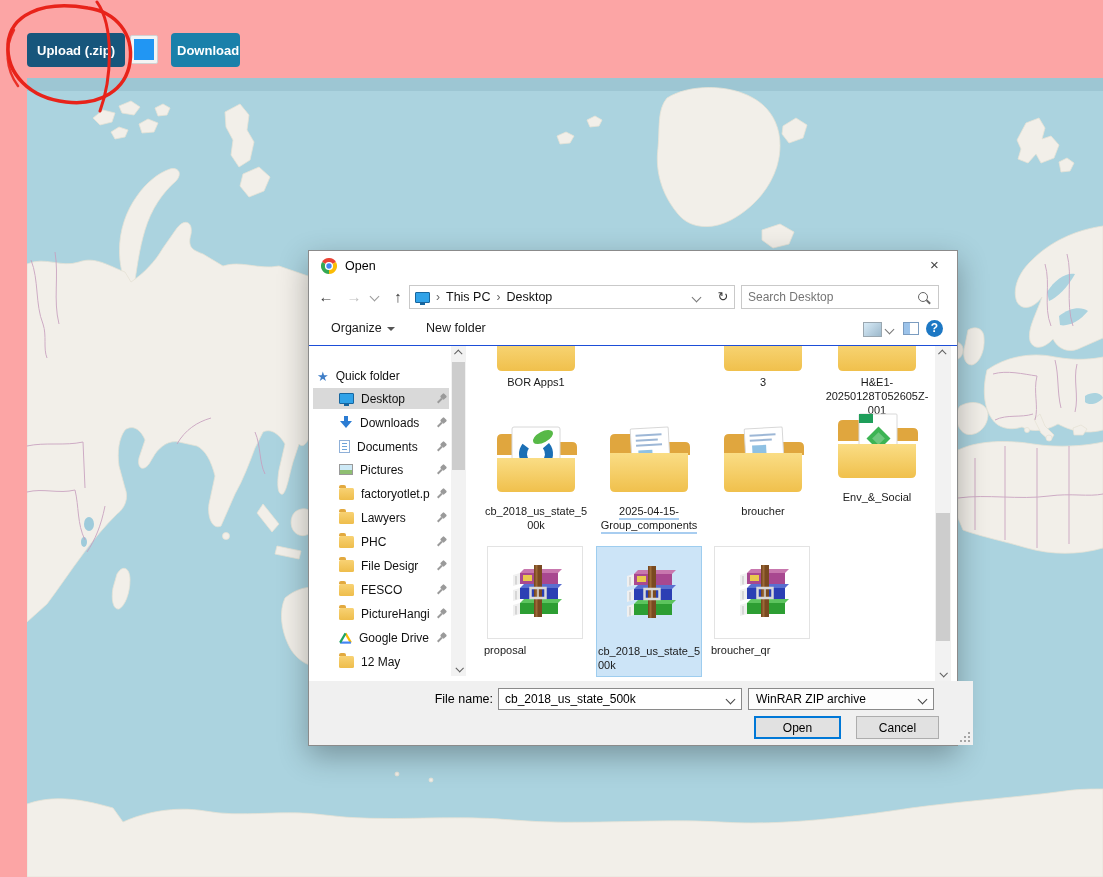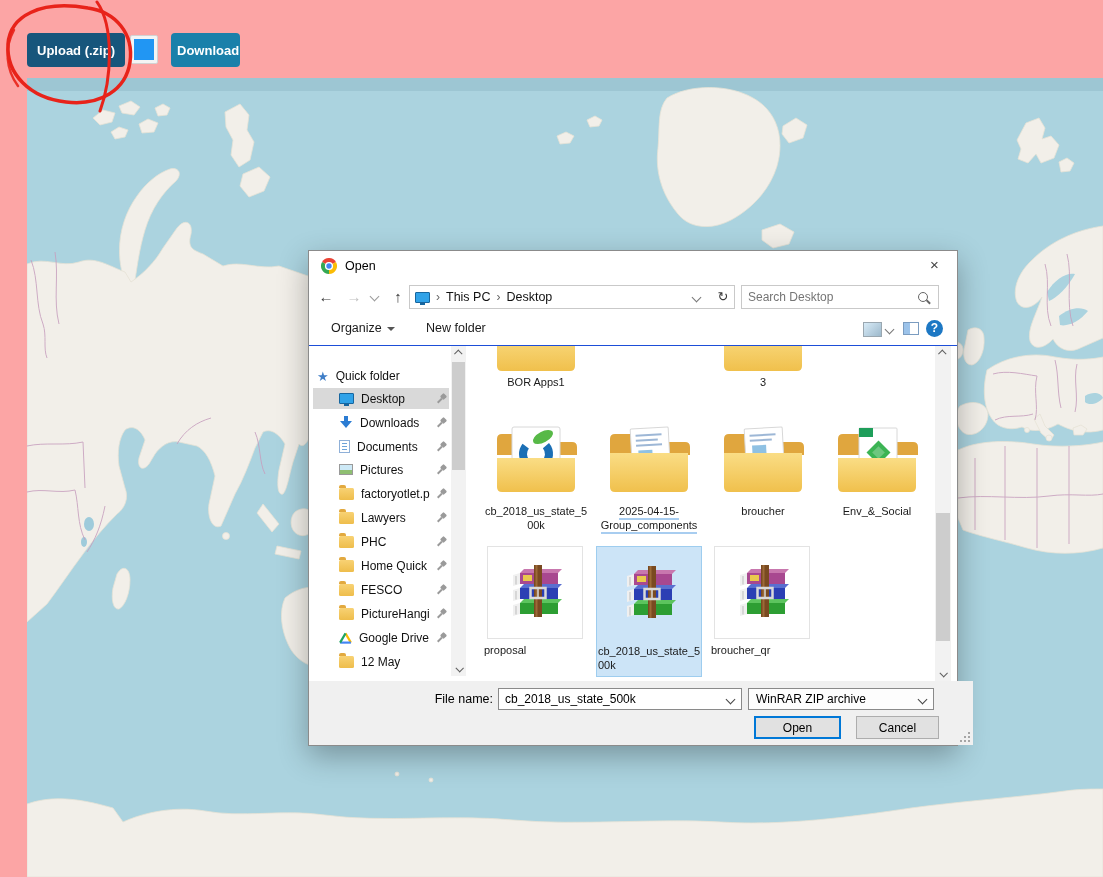--- a/index.html
+++ b/index.html
@@ -340,21 +340,21 @@
           <span class="lbl">Lawyers</span>
           <span class="pin"></span>
         </div>
         <div class="abs srow" style="top:185px;">
           <span class="sfold"></span>
           <span class="lbl">PHC</span>
           <span class="pin"></span>
         </div>
         <div class="abs srow" style="top:209px;">
           <span class="sfold"></span>
-          <span class="lbl">Home Quick</span>
+          <span class="lbl">File Desigr</span>
           <span class="pin"></span>
         </div>
         <div class="abs srow" style="top:233px;">
           <span class="sfold"></span>
           <span class="lbl">FESCO</span>
           <span class="pin"></span>
         </div>
         <div class="abs srow" style="top:257px;">
           <span class="sfold"></span>
           <span class="lbl">PictureHangi</span>
@@ -405,20 +405,33 @@
           <svg class="fsvg" viewBox="0 0 88 72">
             <path d="M5 15 q0-5 5-5 h21 l8 8 h41 q5 0 5 5 v8 H5 z" fill="#e0a63e"></path>
             <g transform="rotate(-2 44 20)">
               <rect x="24" y="6" width="36" height="36" fill="#fff" stroke="#d8d8d8"></rect>
               <rect x="55" y="5" width="11" height="36" fill="#7d211b" transform="rotate(4 60 22)"></rect>
             </g>
             <path d="M5 29 h78 v34 q0 5-5 5 H10 q-5 0-5-5 z" fill="url(#gf)"></path>
           </svg>
           <div class="tlabel">3</div>
         </div>
+        <div class="tile" style="left:358px;top:-43px;">
+          <svg class="fsvg" viewBox="0 0 88 72">
+            <path d="M5 15 q0-5 5-5 h21 l8 8 h41 q5 0 5 5 v8 H5 z" fill="#e0a63e"></path>
+            <g transform="rotate(-3 44 20)">
+              <rect x="26" y="6" width="38" height="34" rx="1" fill="#fff" stroke="#d8d8d8"></rect>
+              <rect x="31" y="12" width="24" height="2" fill="#b9c9e4"></rect>
+              <rect x="31" y="17" width="26" height="2" fill="#b9c9e4"></rect>
+              <rect x="33" y="24" width="13" height="9" fill="#2a8fbd"></rect>
+            </g>
+            <path d="M5 29 h78 v34 q0 5-5 5 H10 q-5 0-5-5 z" fill="url(#gf)"></path>
+          </svg>
+          <div class="tlabel">H&amp;E1-20250128T052605Z-001</div>
+        </div>
 
         <div class="tile row2" style="left:17px;top:78px;">
           <svg class="fsvg" viewBox="0 0 88 72">
             <path d="M5 15 q0-5 5-5 h21 l8 8 h41 q5 0 5 5 v8 H5 z" fill="#e0a63e"></path>
             <rect x="20" y="3" width="48" height="52" rx="2" fill="#fff" stroke="#d8d8d8"></rect>
             <circle cx="44" cy="30" r="13" fill="none" stroke="#1b6fb5" stroke-width="8" stroke-dasharray="58 24" transform="rotate(-40 44 30)"></circle>
             <ellipse cx="51" cy="13" rx="11" ry="5.5" fill="#57b947" transform="rotate(-28 51 13)"></ellipse>
             <circle cx="33" cy="41" r="4" fill="#2b9aa0"></circle>
             <path d="M5 34 h78 v29 q0 5-5 5 H10 q-5 0-5-5 z" fill="url(#gf)"></path>
           </svg>
@@ -445,21 +458,21 @@
               <rect x="26" y="4" width="38" height="40" rx="1" fill="#fff" stroke="#d8d8d8"></rect>
               <rect x="31" y="10" width="26" height="2" fill="#9db7d6"></rect>
               <rect x="31" y="15" width="22" height="2" fill="#9db7d6"></rect>
               <rect x="33" y="21" width="14" height="9" fill="#8fc1e3"></rect>
               <rect x="31" y="34" width="24" height="2" fill="#9db7d6"></rect>
             </g>
             <path d="M5 29 h78 v34 q0 5-5 5 H10 q-5 0-5-5 z" fill="url(#gf)"></path>
           </svg>
           <div class="tlabel">broucher</div>
         </div>
-        <div class="tile row2" style="left:358px;top:78px;">
+        <div class="tile row2" style="left:358px;top:64px;">
           <svg class="fsvg" viewBox="0 0 88 72">
             <path d="M5 15 q0-5 5-5 h21 l8 8 h41 q5 0 5 5 v8 H5 z" fill="#e0a63e"></path>
             <rect x="26" y="4" width="38" height="48" rx="1" fill="#fff" stroke="#d8d8d8"></rect>
             <rect x="26" y="4" width="14" height="9" fill="#1e9e5a"></rect>
             <rect x="37" y="20" width="17" height="17" fill="#3cb454" transform="rotate(45 45.5 28.5)"></rect>
             <rect x="41" y="24" width="9" height="9" fill="#fff" opacity=".25" transform="rotate(45 45.5 28.5)"></rect>
             <path d="M5 34 h78 v29 q0 5-5 5 H10 q-5 0-5-5 z" fill="url(#gf)"></path>
           </svg>
           <div class="tlabel">Env_&amp;_Social</div>
         </div>

